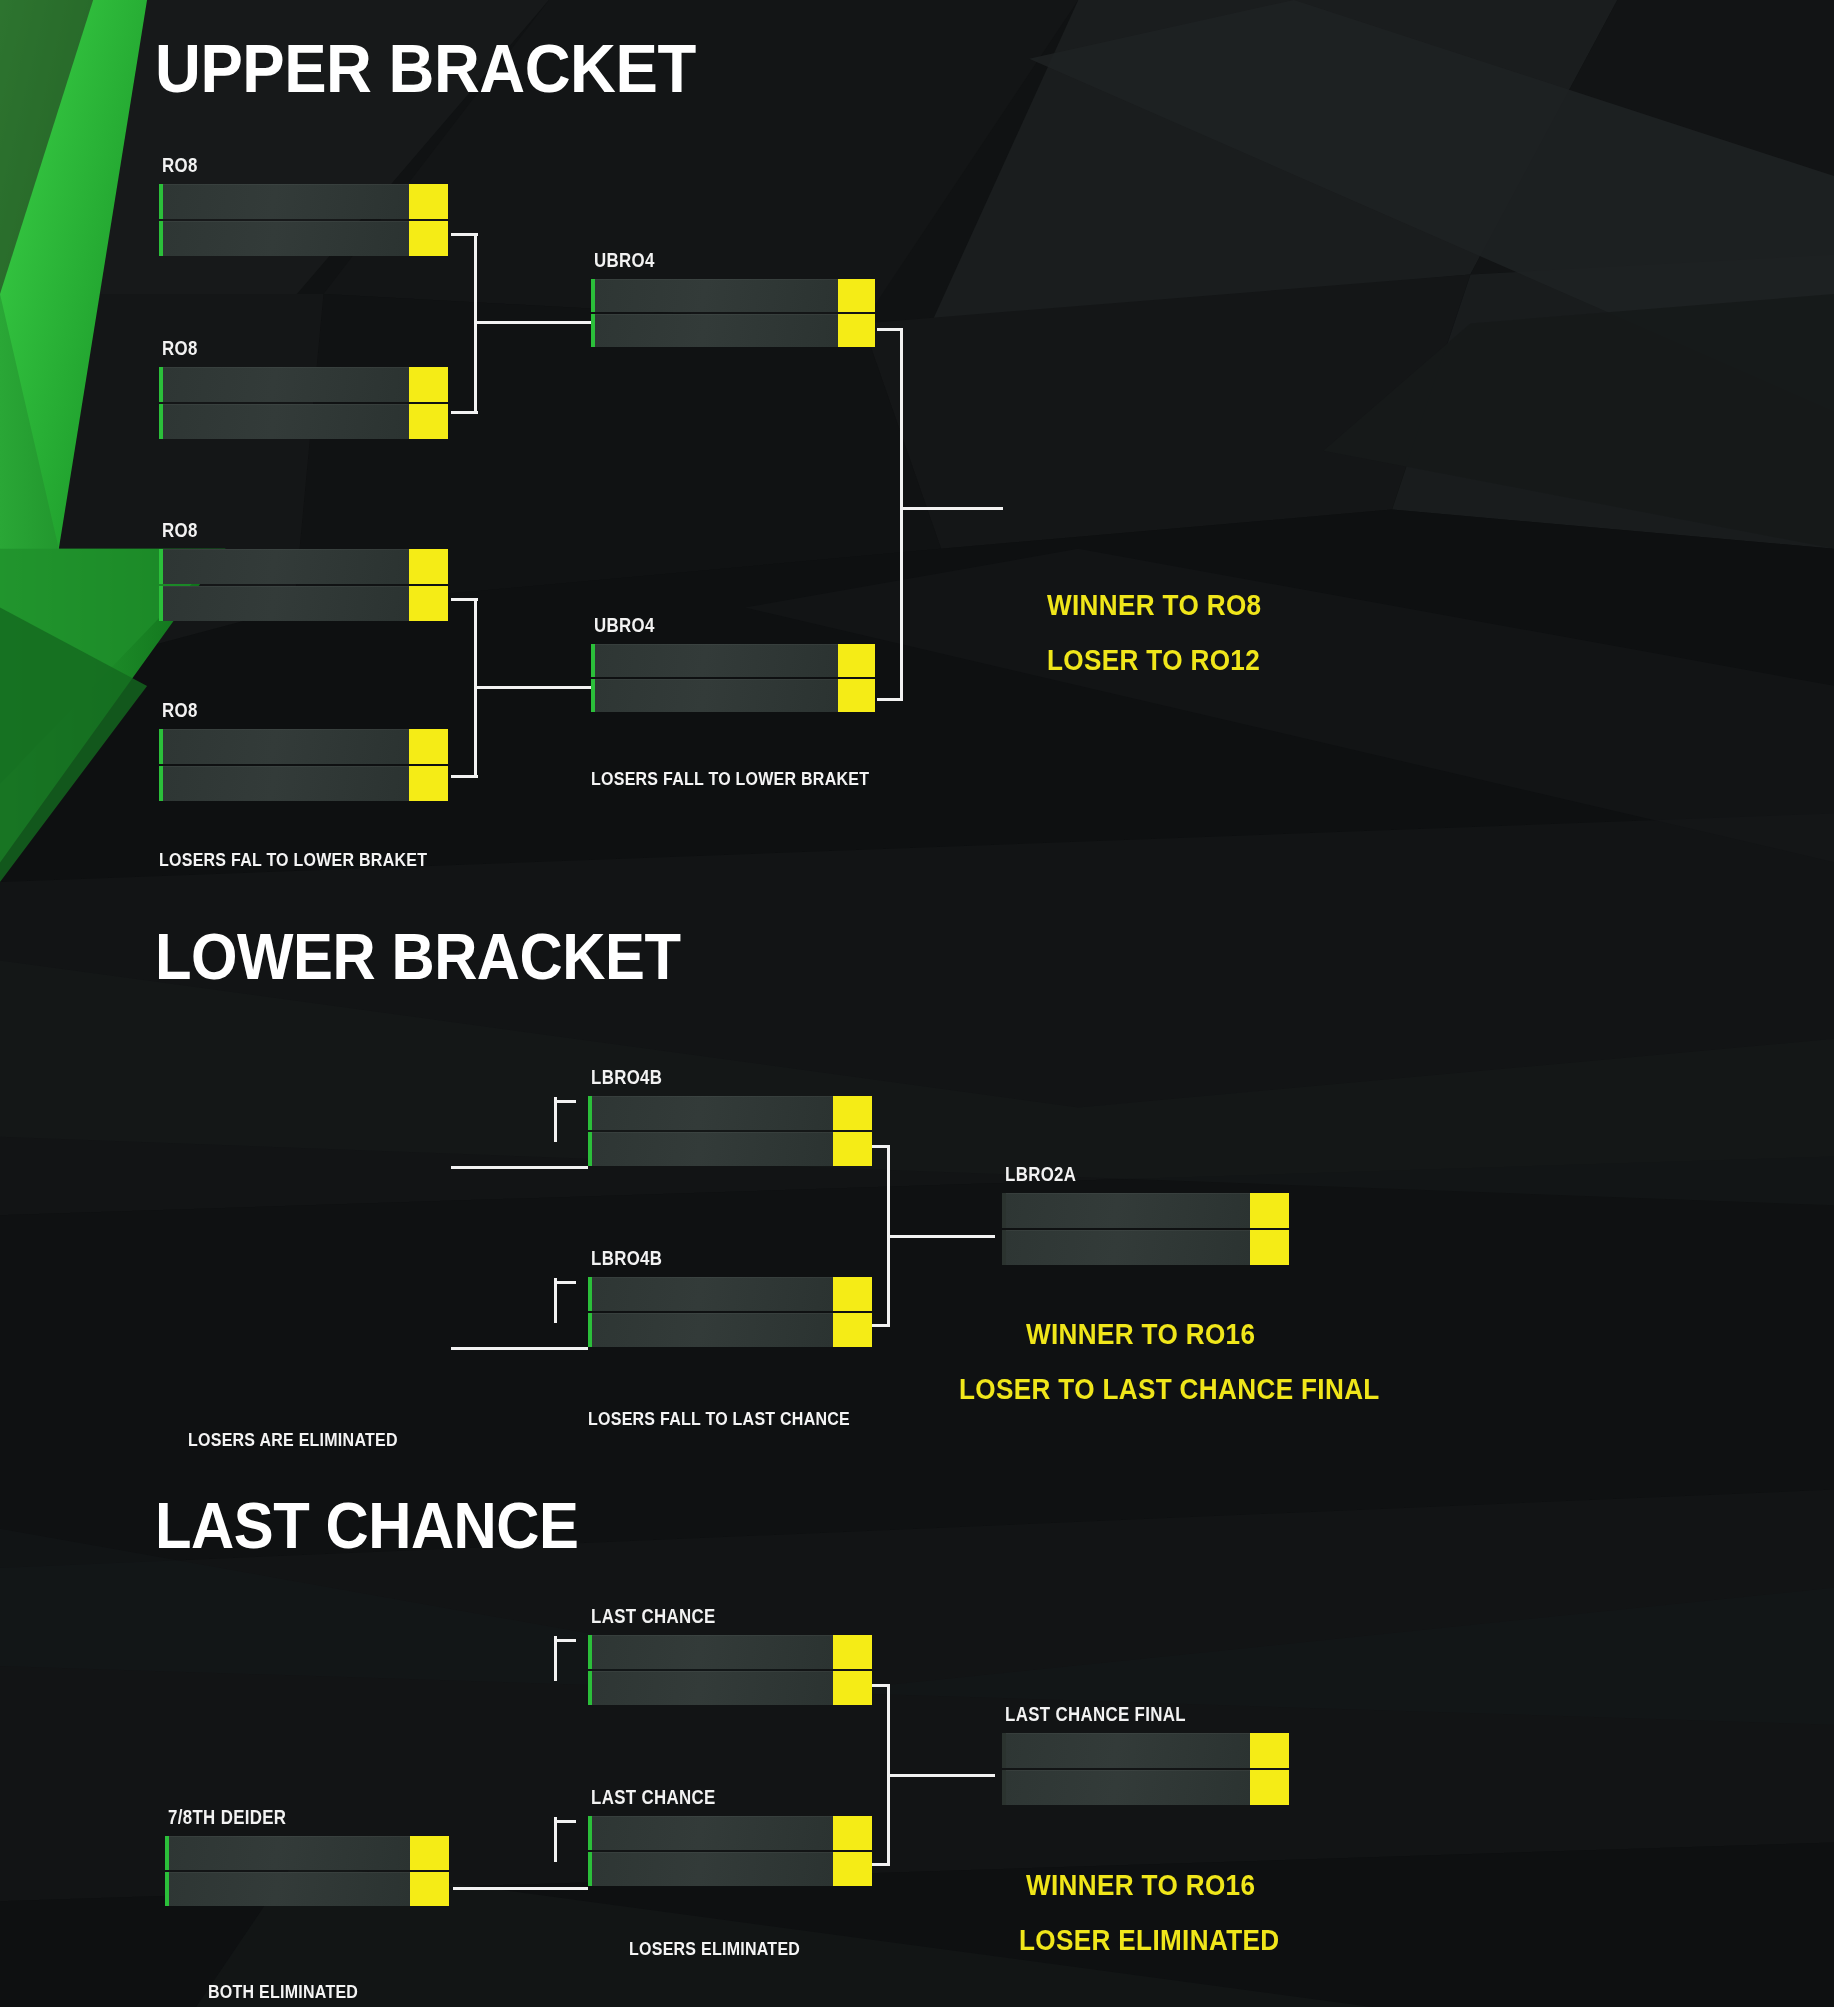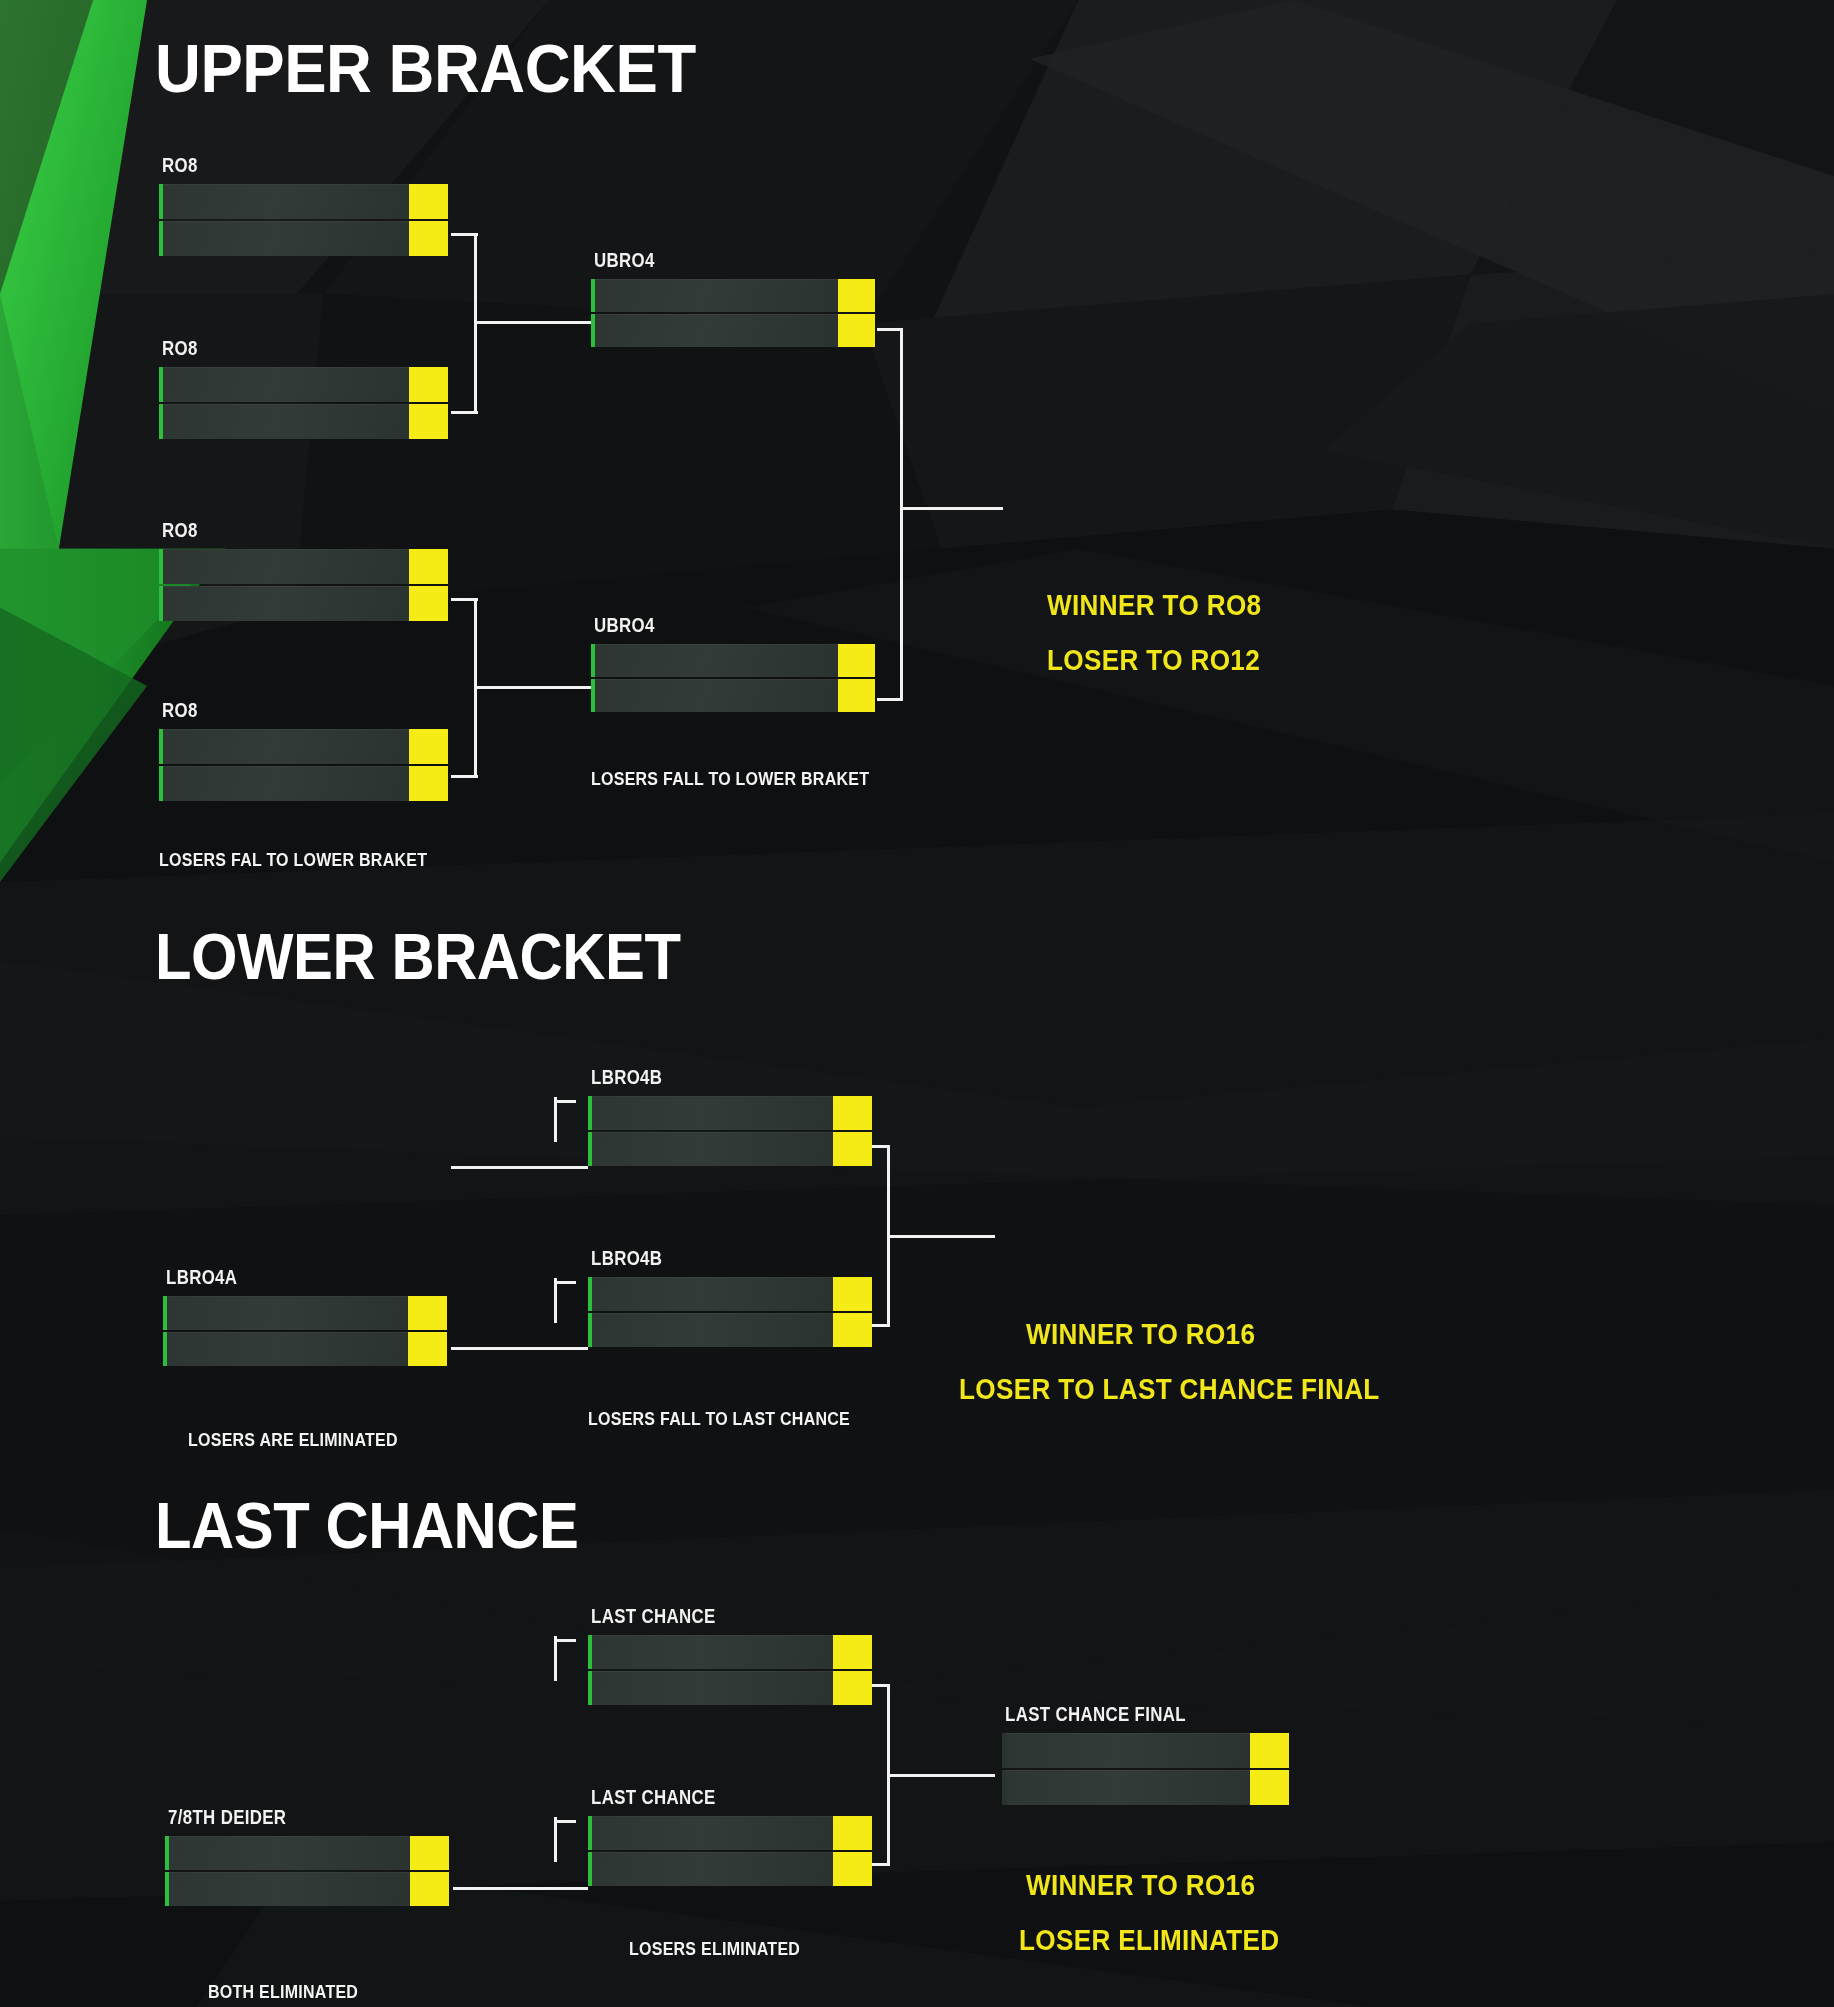--- a/index.html
+++ b/index.html
@@ -271,33 +271,20 @@
 
   <div class="note" style="left:1047px; top:584px;">WINNER TO RO8</div>
   <div class="note" style="left:1047px; top:639px;">LOSER TO RO12</div>
 
   <div class="caption" style="left:591px; top:768px;">LOSERS FALL TO LOWER BRAKET</div>
   <div class="caption" style="left:159px; top:849px;">LOSERS FAL TO LOWER BRAKET</div>
 
   <div class="section-title" style="left:155px; top:919px; font-size:65px;">LOWER BRACKET</div>
 
 
-  <div class="match" style="left:163px; top:1296px; width:284px;">
-    <div class="match-label">LBRO4A</div>
-    <div class="slot" style="height:34px;">
-      <div class="slot-accent"></div>
-      <div class="slot-body"></div>
-      <div class="slot-score" style="width:39px;"></div>
-    </div>
-    <div class="slot" style="height:34px;">
-      <div class="slot-accent"></div>
-      <div class="slot-body"></div>
-      <div class="slot-score" style="width:39px;"></div>
-    </div>
-  </div>
 
   <div class="conn h" style="left:451px; top:1166px; width:137px;"></div>
   <div class="conn v" style="left:554px; top:1097px; height:45px;"></div>
   <div class="conn h" style="left:554px; top:1100px; width:21.6px;"></div>
 
   <div class="conn h" style="left:451px; top:1347px; width:137px;"></div>
   <div class="conn v" style="left:554px; top:1278px; height:45px;"></div>
   <div class="conn h" style="left:554px; top:1281px; width:21.6px;"></div>
 
   <div class="match" style="left:588px; top:1096px; width:284px;">
@@ -326,20 +313,33 @@
       <div class="slot-body"></div>
       <div class="slot-score" style="width:39px;"></div>
     </div>
   </div>
 
   <div class="conn v" style="left:887px; top:1145px; height:182px;"></div>
   <div class="conn h" style="left:866px; top:1145px; width:23.5px;"></div>
   <div class="conn h" style="left:866px; top:1324px; width:23.5px;"></div>
   <div class="conn h" style="left:887px; top:1235px; width:108px;"></div>
 
+  <div class="match" style="left:1002px; top:1193px; width:287px;">
+    <div class="match-label">LBRO2A</div>
+    <div class="slot" style="height:35px;">
+      <div class="slot-accent" style="background:#2b332f;"></div>
+      <div class="slot-body"></div>
+      <div class="slot-score" style="width:39px;"></div>
+    </div>
+    <div class="slot" style="height:35px;">
+      <div class="slot-accent" style="background:#2b332f;"></div>
+      <div class="slot-body"></div>
+      <div class="slot-score" style="width:39px;"></div>
+    </div>
+  </div>
 
   <div class="note" style="left:1026px; top:1313px;">WINNER TO RO16</div>
   <div class="note" style="left:959px; top:1368px;">LOSER TO LAST CHANCE FINAL</div>
 
   <div class="caption" style="left:188px; top:1429px;">LOSERS ARE ELIMINATED</div>
   <div class="caption" style="left:588px; top:1408px;">LOSERS FALL TO LAST CHANCE</div>
 
   <div class="section-title" style="left:155px; top:1488px; font-size:65px;">LAST CHANCE</div>
 
   <div class="match" style="left:588px; top:1635px; width:284px;">

